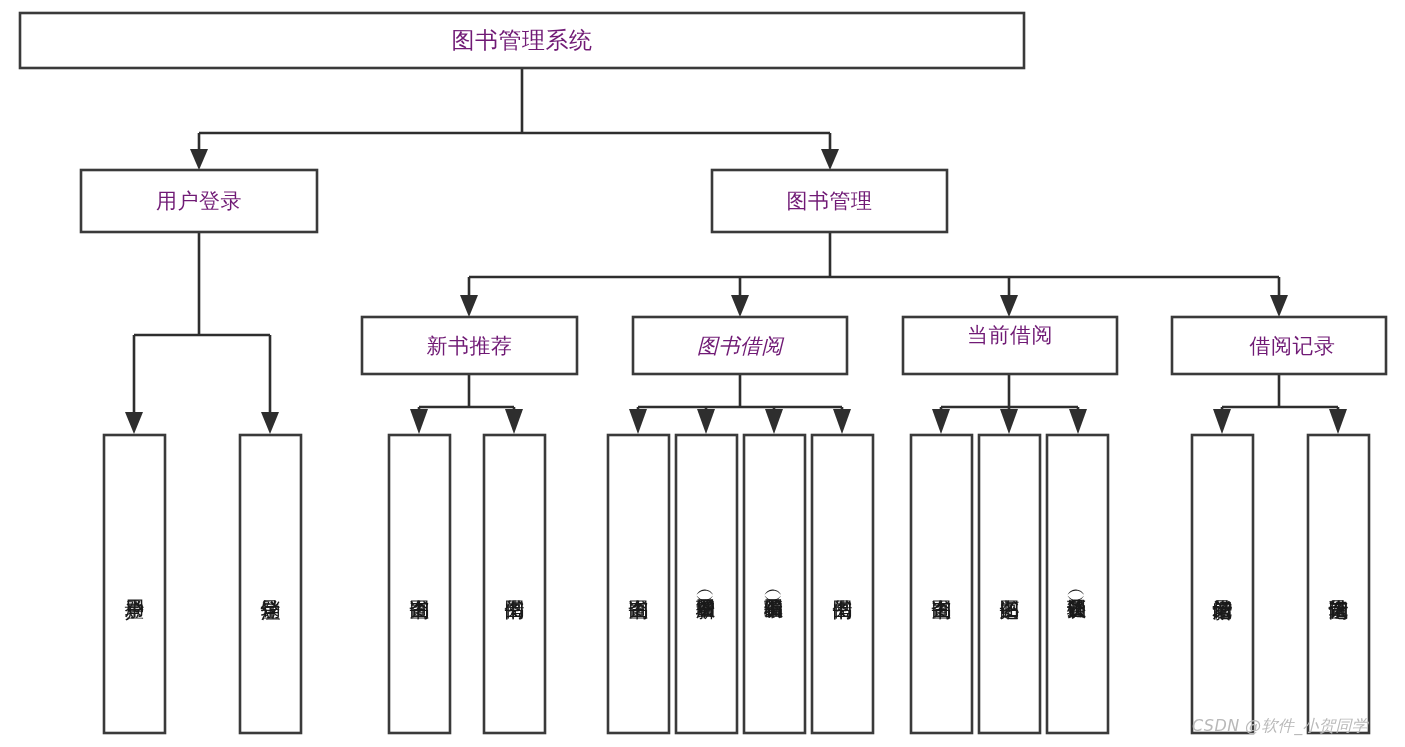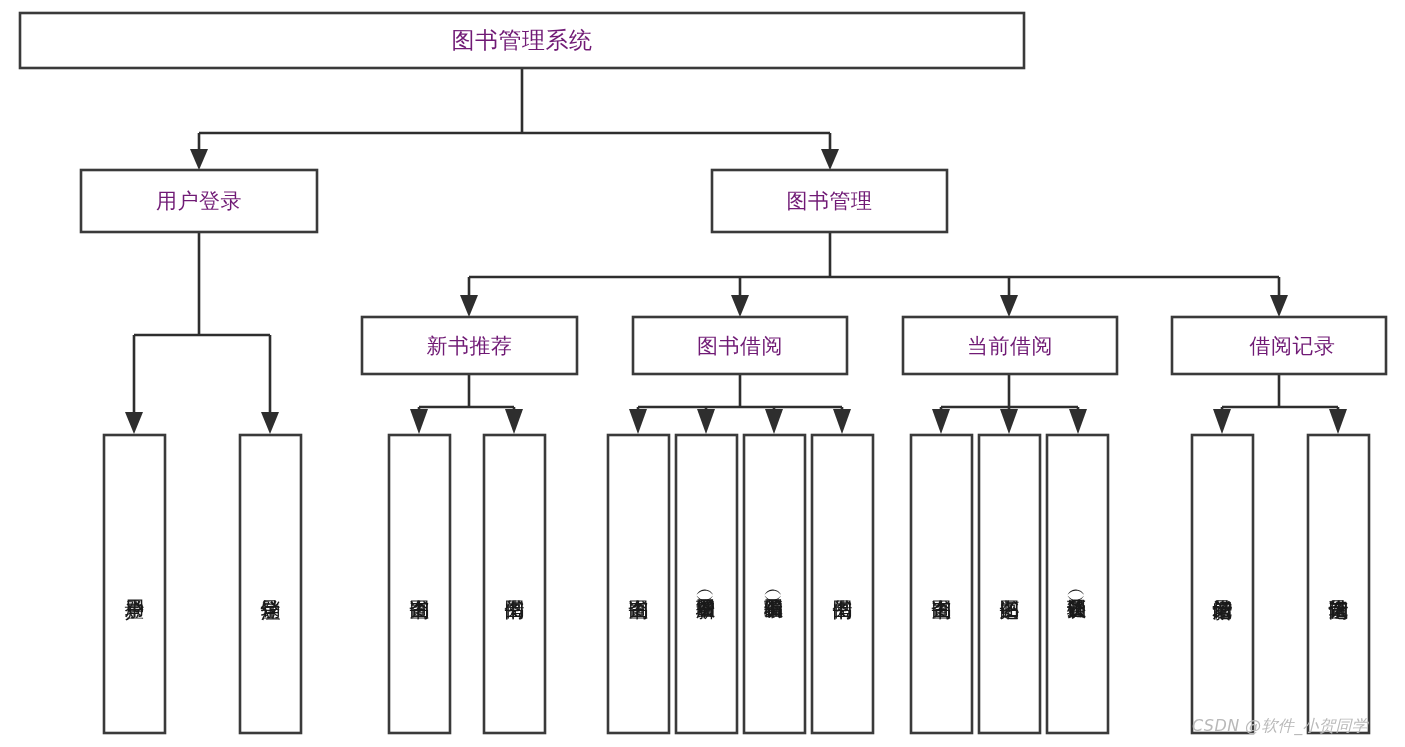--- a/index.html
+++ b/index.html
@@ -185,22 +185,22 @@
     <rect class="node-box" x="1192" y="435" width="61" height="298"></rect>
     <rect class="node-box" x="1308" y="435" width="61" height="298"></rect>
   </svg>
 
   <div class="node-label-h" style="left:20px; top:13px; width:1004px; height:55px; font-size:23px;">图书管理系统</div>
 
   <div class="node-label-h" style="left:81px; top:170px; width:236px; height:62px;">用户登录</div>
   <div class="node-label-h" style="left:362px; top:317px; width:215px; height:57px;">新书推荐</div>
 
   <div class="node-label-h" style="left:712px; top:170px; width:235px; height:62px;">图书管理</div>
-  <div class="node-label-h" style="left:633px; top:317px; width:214px; height:57px;">图书借阅</div>
-  <div class="node-label-h" style="left:903px; top:317px; width:214px; height:57px;">当前借阅</div>
+  <div class="node-label-h" style="left:633px; top:317px; width:214px; height:57px;font-style:italic;">图书借阅</div>
+  <div class="node-label-h" style="left:903px; top:306px; width:214px; height:57px;">当前借阅</div>
   <div class="node-label-h" style="left:1172px; top:317px; width:241px; height:57px;">借阅记录</div>
 
   <div class="node-label-v" style="left:104px; top:435px; width:61px; height:298px;">用户登录</div>
   <div class="node-label-v" style="left:240px; top:435px; width:61px; height:298px;">注销登录</div>
 
   <div class="node-label-v" style="left:389px; top:435px; width:61px; height:298px;">查询图书</div>
   <div class="node-label-v" style="left:484px; top:435px; width:61px; height:298px;">借阅图书</div>
 
   <div class="node-label-v" style="left:608px; top:435px; width:61px; height:298px;">查询图书</div>
   <div class="node-label-v" style="left:676px; top:435px; width:61px; height:298px; font-size:19px;">新增图书（管理员）</div>

